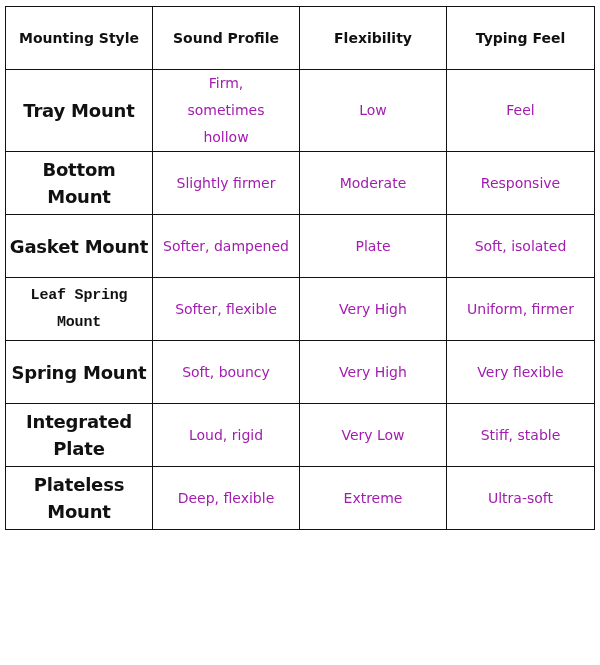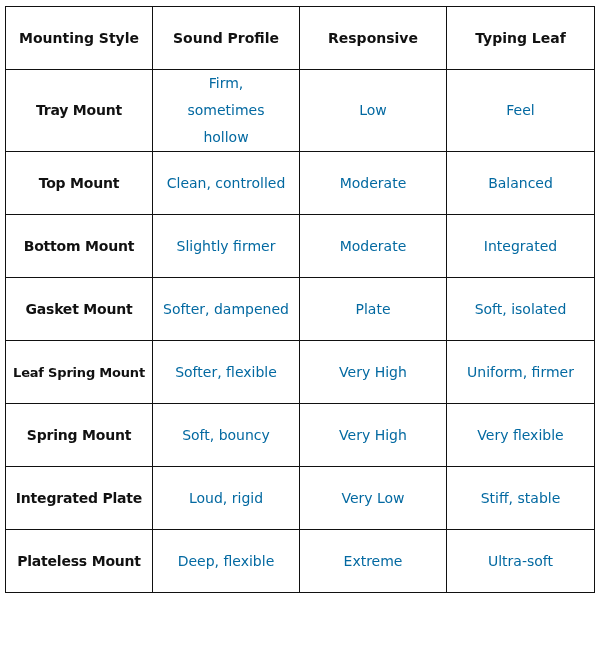--- a/index.html
+++ b/index.html
@@ -19,68 +19,62 @@
   table.mt th, table.mt td {
     border: 1.5px solid #111111;
     text-align: center;
     vertical-align: middle;
     height: 62px;
     padding: 0 3px;
     line-height: 27px;
     margin-left: 46px;
   }
   table.mt th { font-weight: bold; font-size: 14px; color: #111; }
-  table.mt td { font-size: 14px; font-weight: normal; color: #0369a1; }
-  table.mt td.rowhead { font-weight: bold; color: #111; font-size: 14px; letter-spacing: -0.2px; }
+  table.mt td { font-size: 14px; font-weight: normal; color: #a21caf; }
+  table.mt td.rowhead { font-weight: bold; color: #111; font-size: 18px; letter-spacing: -0.2px; }
 </style>
 </head>
 <body>
 
 <table class="mt">
   <colgroup>
       <col class="c1">
       <col class="c2">
       <col class="c3">
       <col class="c4">
     </colgroup>
   <thead>
     <tr>
       <th>Mounting Style</th>
       <th>Sound Profile</th>
-      <th>Responsive</th>
-      <th>Typing Leaf</th>
+      <th>Flexibility</th>
+      <th>Typing Feel</th>
     </tr>
   </thead>
   <tbody>
     <tr>
       <td class="rowhead">Tray Mount</td>
       <td style="padding:0 18px;">Firm, sometimes hollow</td>
       <td>Low</td>
       <td>Feel</td>
     </tr>
     <tr>
-      <td class="rowhead">Top Mount</td>
-      <td>Clean, controlled</td>
-      <td>Moderate</td>
-      <td>Balanced</td>
-    </tr>
-    <tr>
       <td class="rowhead">Bottom Mount</td>
       <td>Slightly firmer</td>
       <td>Moderate</td>
-      <td>Integrated</td>
+      <td>Responsive</td>
     </tr>
     <tr>
       <td class="rowhead">Gasket Mount</td>
       <td>Softer, dampened</td>
       <td>Plate</td>
       <td>Soft, isolated</td>
     </tr>
     <tr>
-      <td class="rowhead" style="font-size:13px;">Leaf Spring Mount</td>
+      <td class="rowhead" style="font-size:15px;font-family:Liberation Mono, monospace;">Leaf Spring Mount</td>
       <td>Softer, flexible</td>
       <td>Very High</td>
       <td>Uniform, firmer</td>
     </tr>
     <tr>
       <td class="rowhead">Spring Mount</td>
       <td>Soft, bouncy</td>
       <td>Very High</td>
       <td>Very flexible</td>
     </tr>

